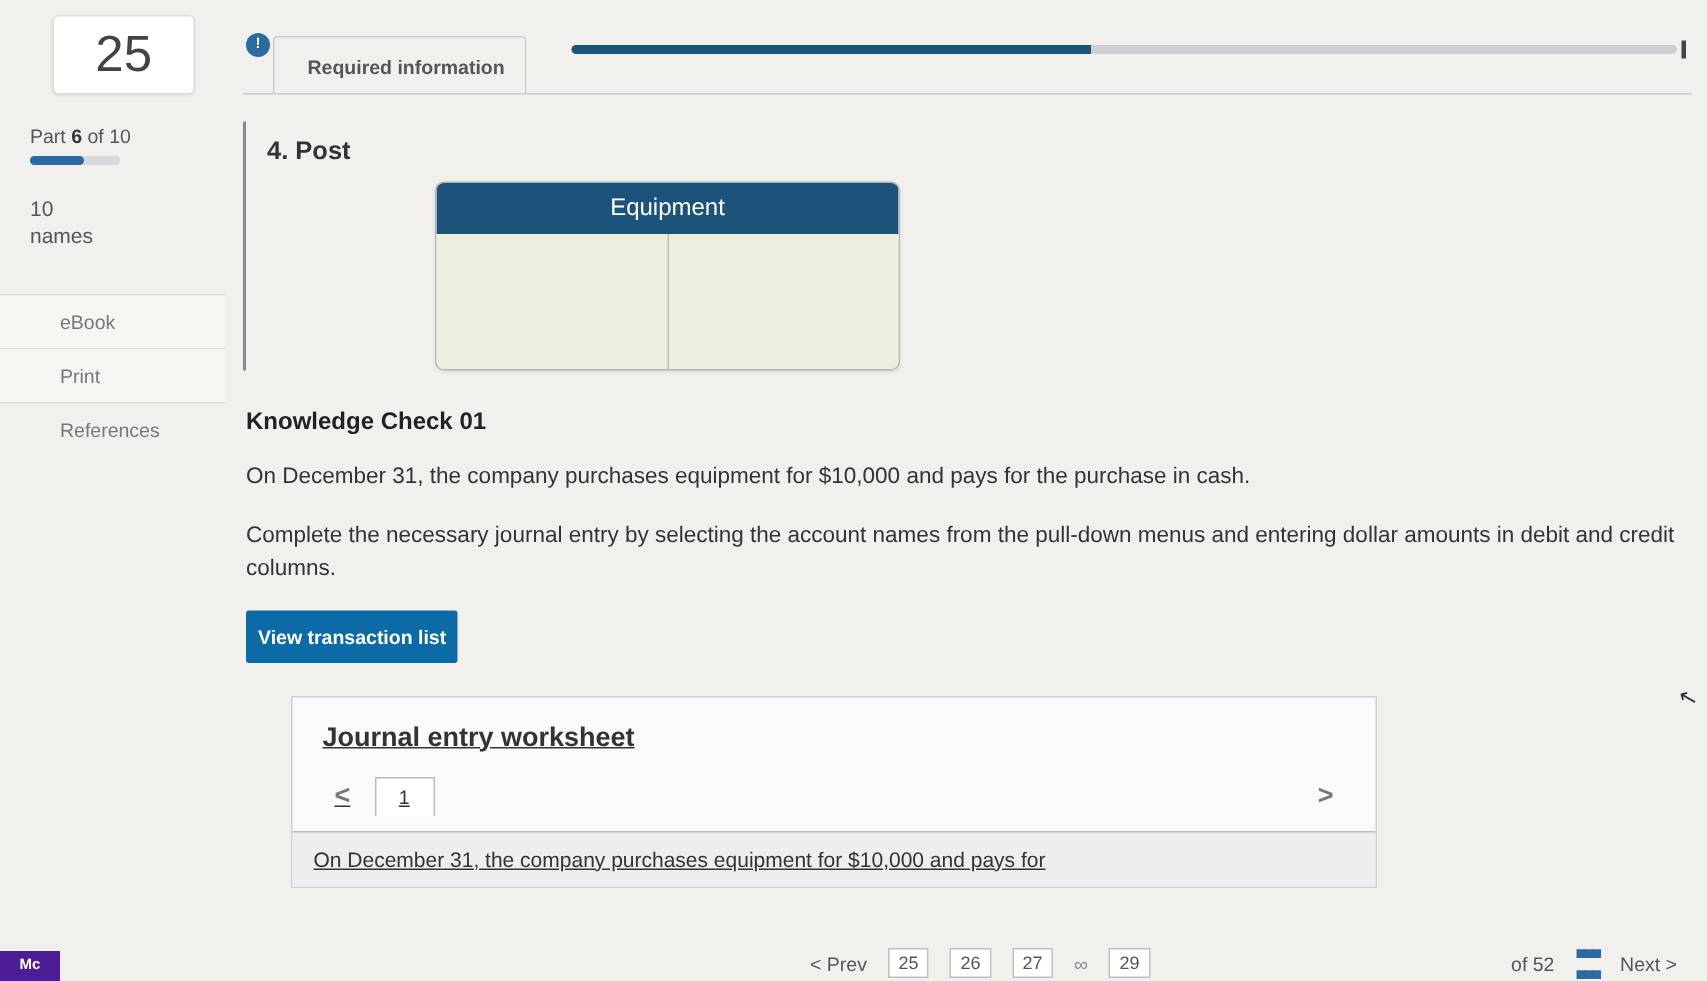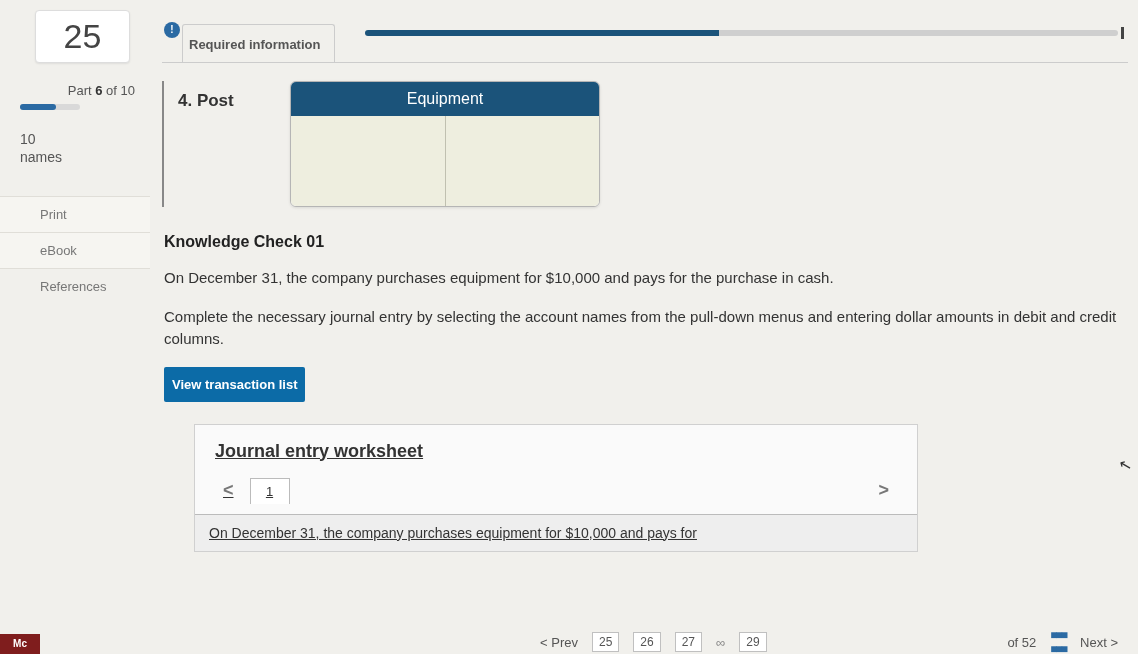--- a/index.html
+++ b/index.html
@@ -4,44 +4,44 @@
 <style>
 * { box-sizing: border-box; margin: 0; padding: 0; }
 body { font-family: Arial, Helvetica, sans-serif; background: #f1f0ec; color: #333; font-size: 14px; width: 1138px; height: 654px; overflow: hidden; position: relative; }
 
 .container { display: flex; height: 100%; }
 
 
 .sidebar { width: 150px; padding: 10px 0 0 0; background: #f1f0ec; }
 .qnum-box { background: #fff; border: 1px solid #ddd; border-radius: 4px; margin: 0 20px 20px 35px; padding: 6px 0; text-align: center; box-shadow: 0 1px 2px rgba(0,0,0,.08); }
 .qnum { font-size: 34px; font-weight: 400; color: #444; }
-.part-block { padding: 0 15px 0 20px; margin-bottom: 20px; text-align: right; }
+.part-block { padding: 0 15px 0 20px; margin-bottom: 20px; }
 .part-text { font-size: 13px; color: #555; }
 .part-text strong { color: #333; }
 .part-bar { width: 60px; height: 6px; background: #d9d9d9; border-radius: 3px; margin-top: 6px; position: relative; }
 .part-bar-fill { background: #2b6aa3; height: 100%; width: 60%; border-radius: 3px; }
 .points-text { font-size: 14px; color: #555; padding: 0 15px 0 20px; line-height: 1.3; margin-bottom: 30px; }
 .side-links { border-top: 1px solid #e0ded8; }
 .side-link { display: block; padding: 10px 18px 10px 40px; font-size: 13px; color: #777; border-bottom: 1px solid #e0ded8; background: #f6f5f1; cursor: pointer; }
 .side-link.ref { border-bottom: none; background: transparent; }
 
 
 .main { flex: 1; padding: 10px 10px 0 12px; position: relative; background: #f1f0ec; }
 
 
 .top-row { display: flex; align-items: flex-end; border-bottom: 1px solid #ccc; margin-bottom: 18px; padding-top: 12px; }
 .info-badge { width: 16px; height: 16px; background: #2b6aa3; color: #fff; border-radius: 50%; font-size: 10px; line-height: 16px; text-align: center; margin: 0 2px 24px 2px; font-weight: bold; }
-.req-tab { font-size: 13px; font-weight: 600; color: #555; padding: 12px 14px 10px 6px; border: 1px solid #ccc; border-bottom: none; background: #f1f0ec; border-radius: 3px 3px 0 0; }
+.req-tab { font-size: 13px; font-weight: 600; color: #555; padding: 12px 14px 10px 22px; border: 1px solid #ccc; border-bottom: none; background: #f1f0ec; border-radius: 3px 3px 0 0; }
 .prog-track { flex: 1; margin: 0 10px 26px 30px; height: 6px; background: linear-gradient(to right, #1b537a 0%, #1b537a 47%, #cfcfcf 47%, #cfcfcf 100%); border-radius: 3px; position: relative; }
 .prog-tick { position: absolute; right: -6px; top: -3px; width: 3px; height: 12px; background: #444; }
 
 
 .content-row { display: flex; gap: 12px; margin-bottom: 26px; border-left: 2px solid #888; padding-left: 14px; }
 .post-label { width: 100px; font-size: 17px; font-weight: 700; color: #333; padding-top: 10px; }
-.t-accounts { flex: 1; display: flex; gap: 32px; }
+.t-accounts { flex: 1; display: flex; gap: 32px; margin-top: 40px; }
 .t-acc { flex: 1; max-width: 310px; border: 1px solid #b5b5b5; border-radius: 6px; overflow: hidden; background: #fff; box-shadow: 0 1px 3px rgba(0,0,0,.1); }
 .t-head { background: #1b537a; color: #fff; text-align: center; padding: 8px 0; font-size: 16px; }
 .t-body { display: flex; height: 90px; background: #eeeedf; }
 .t-col { flex: 1; padding: 10px 12px; font-size: 16px; color: #333; }
 .t-col.left { border-right: 1px solid #c0c0b0; }
 .t-entry { display: flex; gap: 14px; }
 
 
 .q-block { margin-left: 2px; }
 .q-title { font-size: 16px; font-weight: 700; color: #222; margin-bottom: 16px; }
@@ -54,21 +54,21 @@
 .je-box { border: 1px solid #d0d0d0; background: #fafafa; padding: 16px 20px 0 20px; margin-left: 30px; margin-right: 210px; position: relative; text-decoration: underline; }
 .je-title { font-size: 18px; font-weight: 700; color: #333; margin-bottom: 16px; }
 .je-nav { display: flex; align-items: center; gap: 8px; margin-bottom: 10px; position: relative; }
 .je-arrow { font-size: 18px; color: #777; font-weight: 700; padding: 2px 8px; cursor: pointer; user-select: none; }
 .je-arrow.right { position: absolute; right: 0; }
 .je-step { width: 40px; height: 26px; border: 1px solid #bbb; border-bottom: none; text-align: center; line-height: 26px; font-size: 13px; background: #fff; }
 .je-strip { border-top: 1px solid #bbb; background: #eee; padding: 10px 14px; font-size: 14px; color: #333; margin: 0 -20px; }
 
 
 .footer-nav { position: absolute; bottom: -2px; left: 160px; right: 0; display: flex; align-items: center; gap: 14px; font-size: 13px; color: #555; }
-.brand-box { position: absolute; bottom: 0; left: 0; width: 40px; height: 20px; background: #7f1d1d; color: #fff; font-size: 10px; font-weight: 700; text-align: center; line-height: 20px; }
+.brand-box { position: absolute; bottom: 0; left: 0; width: 40px; height: 20px; background: #4c1d95; color: #fff; font-size: 10px; font-weight: 700; text-align: center; line-height: 20px; }
 .page-btn { border: 1px solid #c0c0c0; padding: 2px 6px; background: #fff; font-size: 12px; color: #555; }
 .foot-right { margin-left: auto; display: flex; align-items: center; gap: 14px; padding-right: 20px; }
 .grid-icon { color: #2b6aa3; font-size: 12px; letter-spacing: -2px; }
 
 .cursor-icon { position: absolute; right: 6px; top: 456px; font-size: 15px; color: #333; transform: rotate(-15deg); }
 </style>
 </head>
 <body>
 
 <div class="container">
@@ -82,22 +82,22 @@
       </div>
       <div class="part-bar">
           <div class="part-bar-fill"></div>
         </div>
     </div>
     <div class="points-text">
       <div>10</div>
       <div>names</div>
     </div>
     <div class="side-links">
+      <a class="side-link">eBook</a>
       <a class="side-link">Print</a>
-      <a class="side-link">eBook</a>
       <a class="side-link ref">References</a>
     </div>
   </div>
 
   <div class="main">
     <div class="top-row">
       <div class="info-badge">!</div>
       <div class="req-tab">Required information</div>
       <div class="prog-track">
           <div class="prog-tick"></div>

